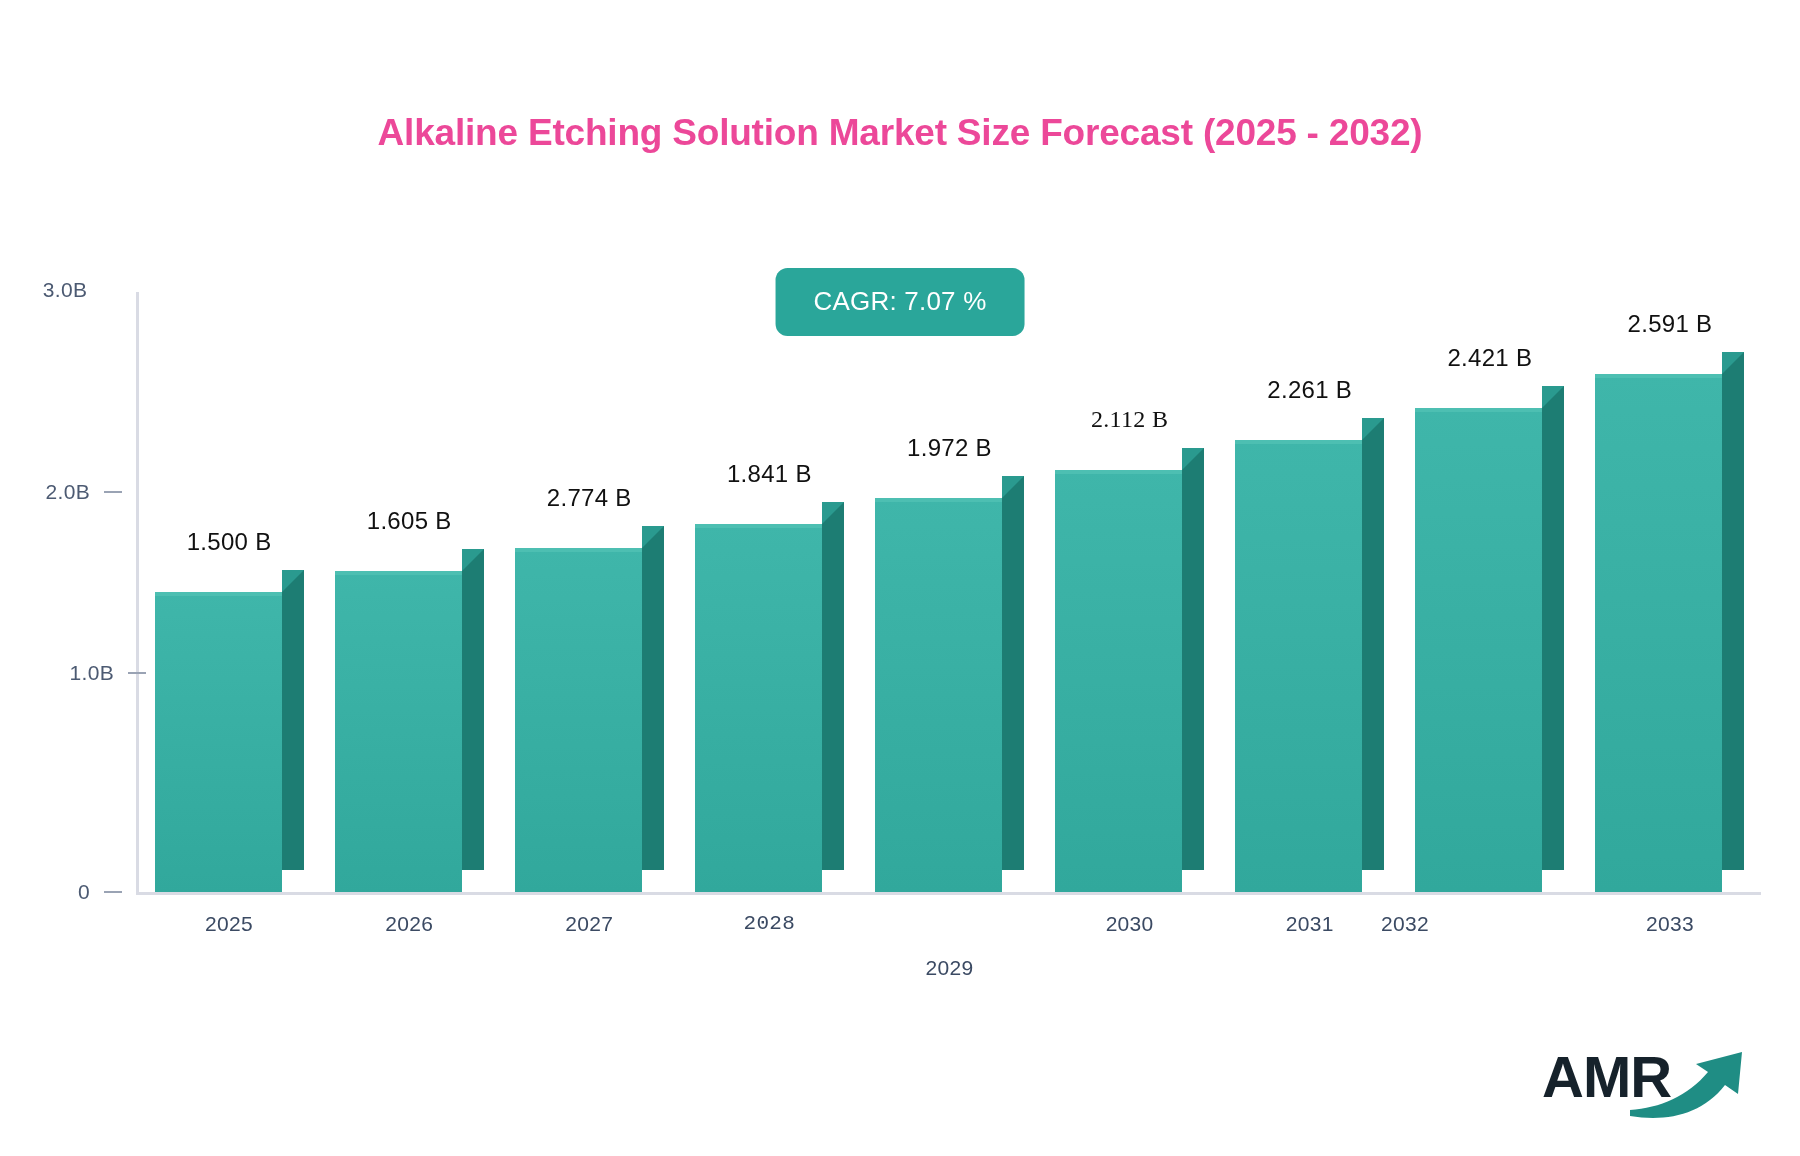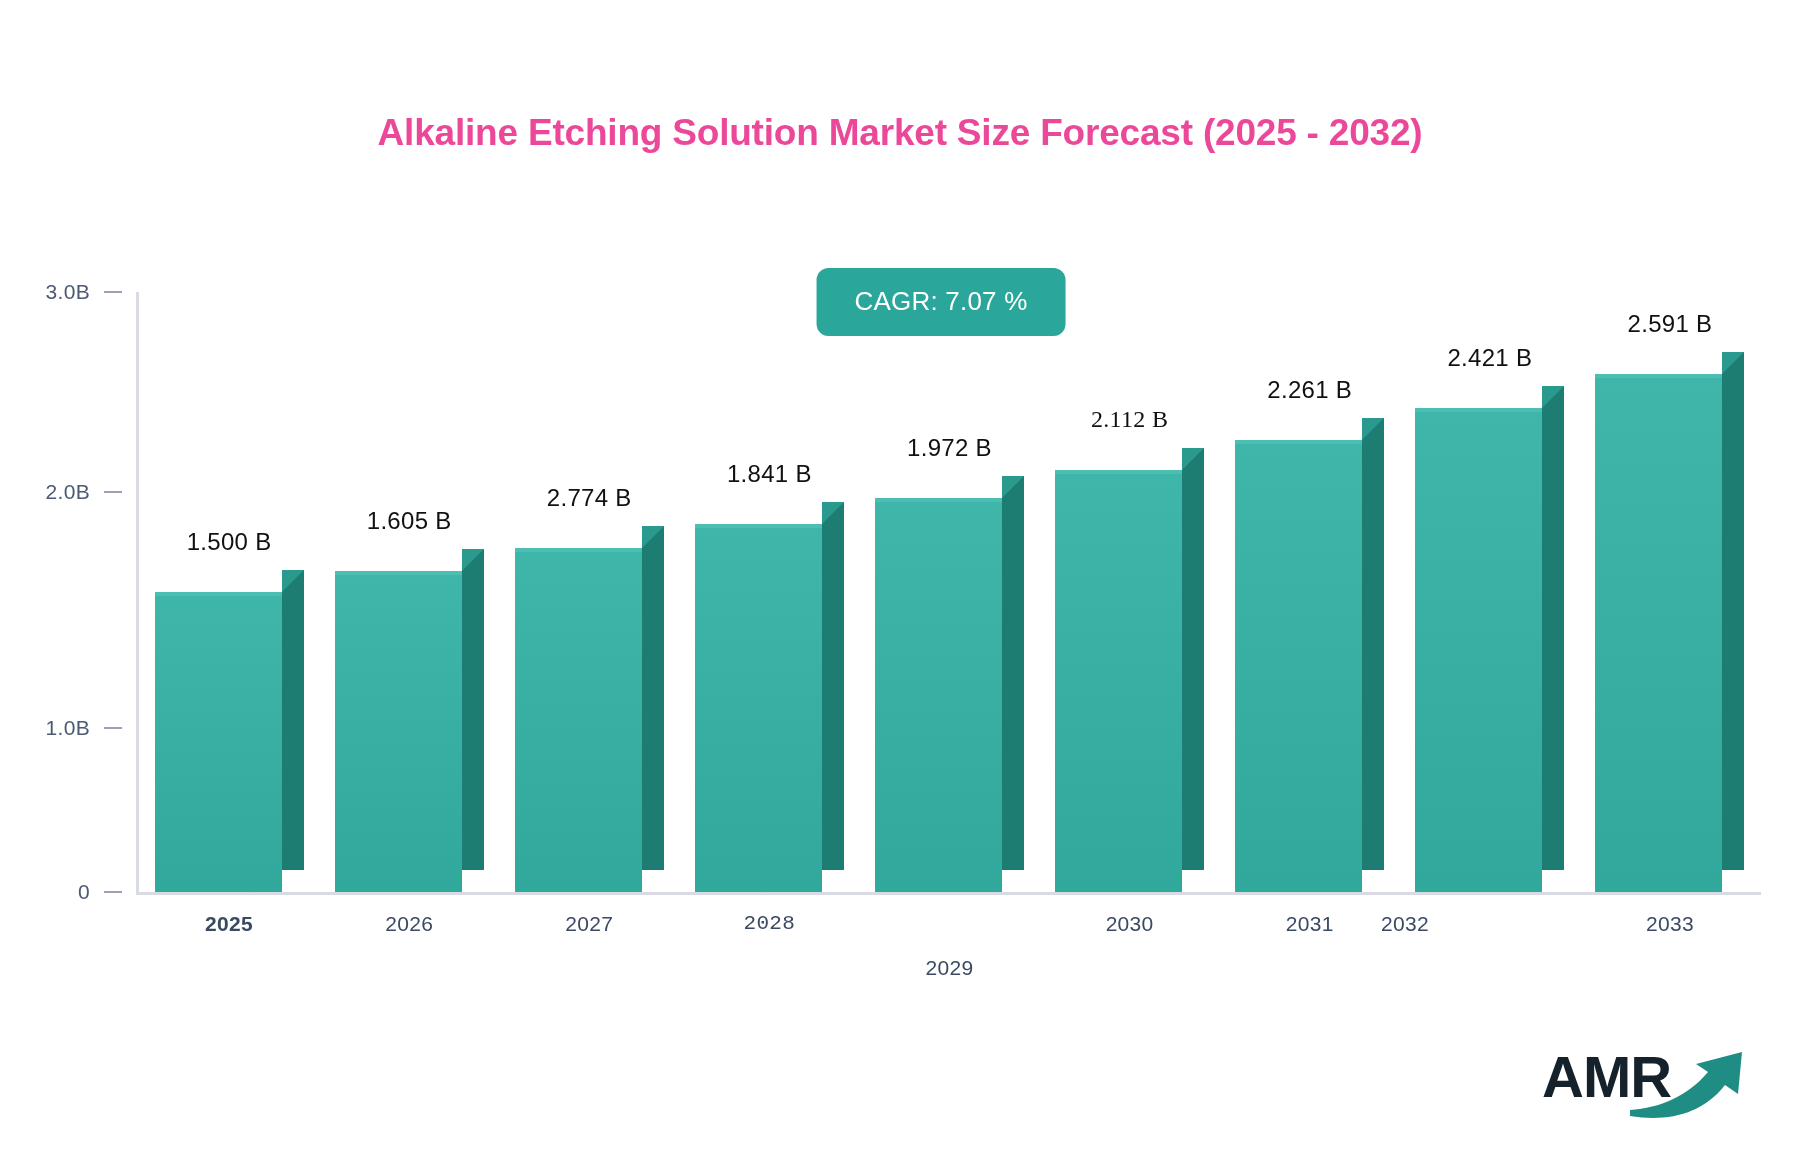--- a/index.html
+++ b/index.html
@@ -52,21 +52,20 @@
     left: 50%;
     transform: translateX(-50%);
     background: #2aa69a;
     color: #ffffff;
     font-size: 26px;
     font-weight: 500;
     padding: 18px 38px 19px 38px;
     border-radius: 12px;
     white-space: nowrap;
     letter-spacing: 0.2px;
-    margin-left: 41px;
   }
 
   
   
   .plot {
     position: absolute;
     left: 0;
     top: 0;
     width: 1800px;
     height: 1156px;
@@ -183,35 +182,35 @@
   <div class="cagr-badge">CAGR: 7.07 %</div>
 
   <div class="plot">
     <div class="y-axis-line"></div>
     <div class="x-axis-line"></div>
     <div id="y-ticks">
         <div class="ytick" style="top: 882px;">
           <span class="lbl">0</span>
           <span class="dash"></span>
         </div>
-        <div class="ytick" style="top: 718px;">
+        <div class="ytick" style="top: 663px; margin-left: 24px;">
           <span class="lbl">1.0B</span>
           <span class="dash"></span>
         </div>
         <div class="ytick" style="top: 482px;">
           <span class="lbl">2.0B</span>
           <span class="dash"></span>
         </div>
-        <div class="ytick" style="top: 282px;">
+        <div class="ytick" style="top: 282px; flex-direction: column;">
           <span class="lbl">3.0B</span>
           <span class="dash"></span>
         </div>
       </div>
     <div id="x-ticks">
-        <div class="xtick-label" style="left: 169.056px; width: 120px; font-weight: bold;">2025</div>
+        <div class="xtick-label" style="left: 169.056px; width: 120px;">2025</div>
         <div class="xtick-label" style="left: 349.167px; width: 120px;">2026</div>
         <div class="xtick-label" style="left: 529.278px; width: 120px;">2027</div>
         <div class="xtick-label" style="left: 709.389px; width: 120px; font-family: Liberation Mono, monospace;">2028</div>
         <div class="xtick-label" style="left: 889.5px; width: 120px; margin-top: 44px;">2029</div>
         <div class="xtick-label" style="left: 1069.61px; width: 120px;">2030</div>
         <div class="xtick-label" style="left: 1249.72px; width: 120px;">2031</div>
         <div class="xtick-label" style="left: 1345px; width: 120px;">2032</div>
         <div class="xtick-label" style="left: 1609.94px; width: 120px;">2033</div>
       </div>
     <div id="bars">

